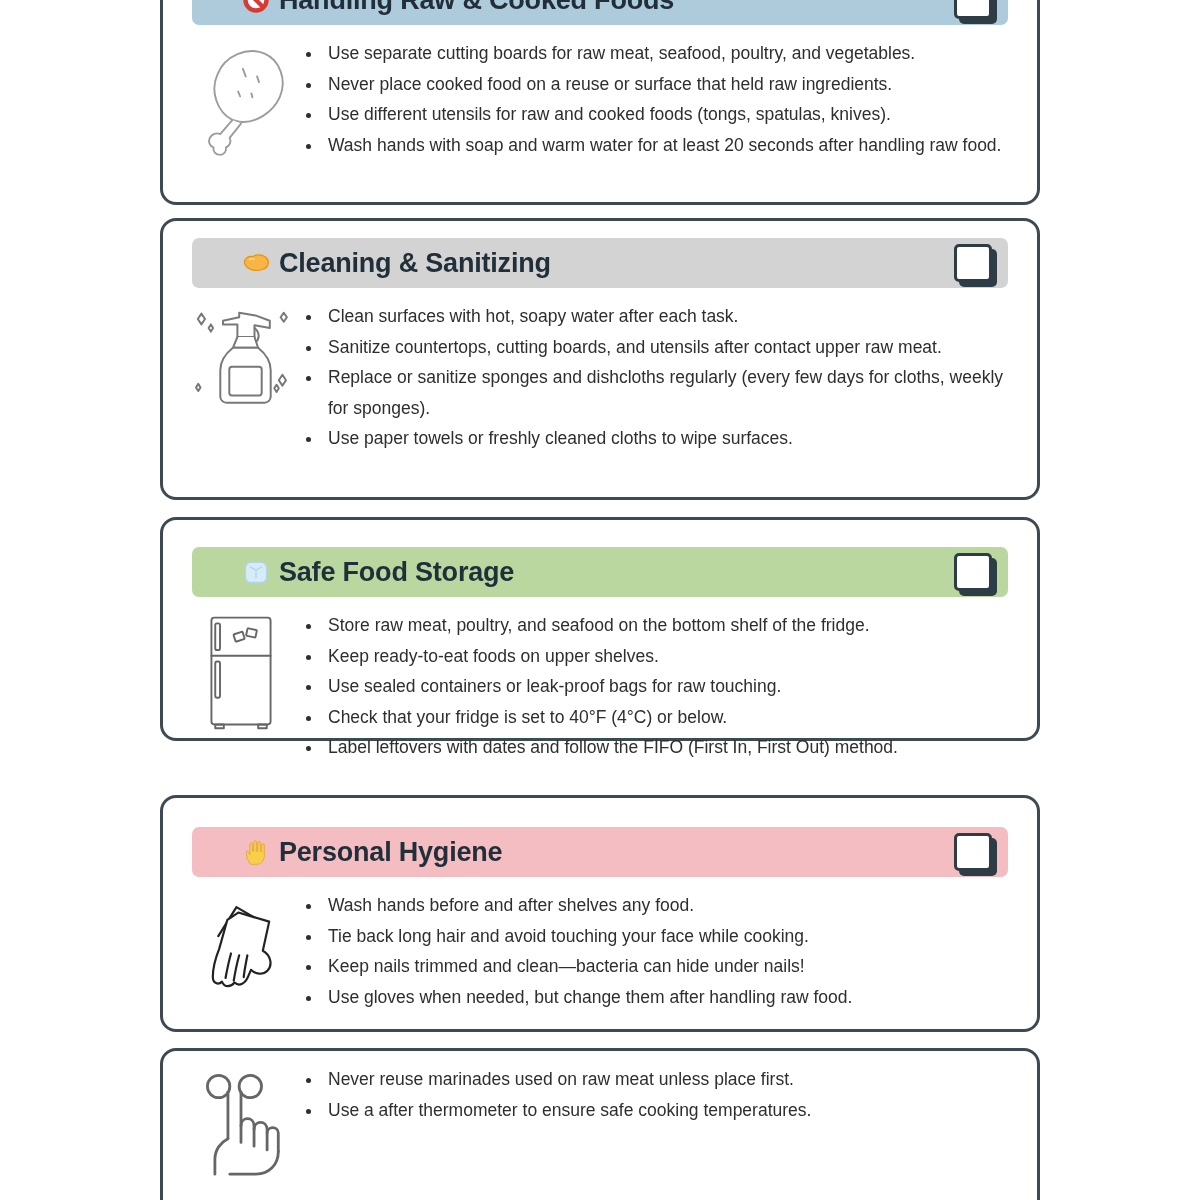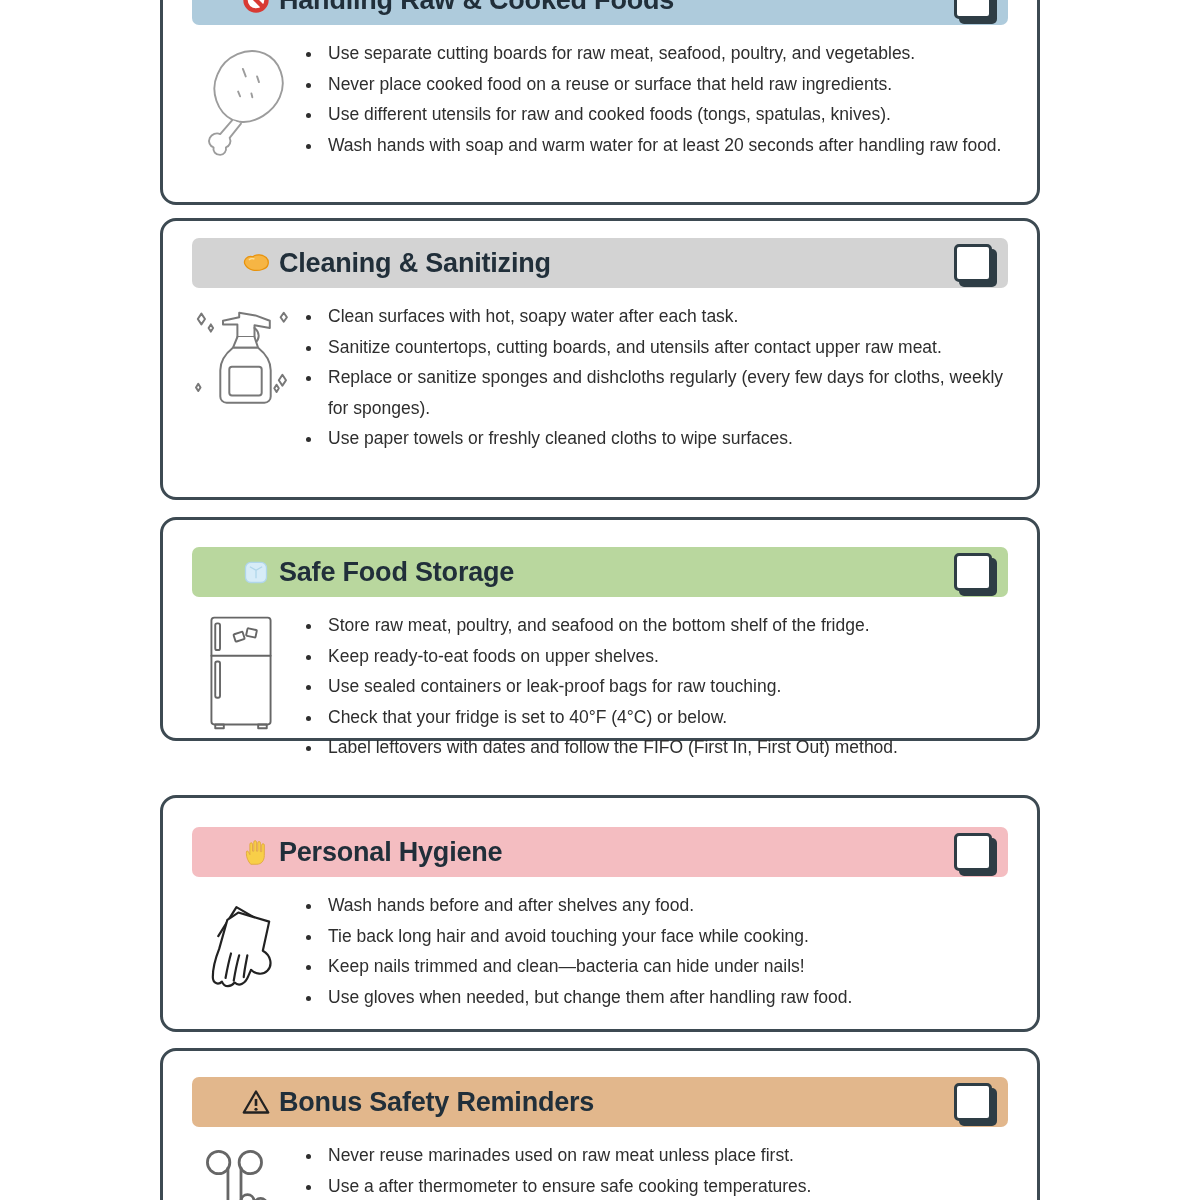--- a/index.html
+++ b/index.html
@@ -204,31 +204,20 @@
     <ul class="bullets">
         <li>Wash hands before and after shelves any food.</li>
         <li>Tie back long hair and avoid touching your face while cooking.</li>
         <li>Keep nails trimmed and clean—bacteria can hide under nails!</li>
         <li>Use gloves when needed, but change them after handling raw food.</li>
       </ul>
   </div>
 </section>
 
 <section class="card" style="top:1048px;height:300px;">
-  <div class="card-header" style="margin-top: 26px; background-color: rgb(226, 183, 140);">
-    <span class="header-emoji">
-      <svg viewBox="0 0 32 32">
-          <path d="M16,4 L30,28 L2,28 Z" fill="none" stroke="#222222" stroke-width="2.6" stroke-linejoin="round"></path>
-          <line x1="16" y1="12.5" x2="16" y2="20.5" stroke="#222222" stroke-width="3"></line>
-          <circle cx="16" cy="24.3" r="1.8" fill="#222222"></circle>
-        </svg>
-    </span>
-    <span class="card-title">Bonus Safety Reminders</span>
-    <span class="checkbox"></span>
-  </div>
   <div class="card-content">
     <div class="icon-col" style="padding-top:2px;">
       <svg width="112" height="110" viewBox="0 0 120 118" fill="none" stroke="#666666" stroke-width="3" stroke-linecap="round" stroke-linejoin="round">
         <circle cx="36" cy="22" r="12" fill="#ffffff"></circle>
         <circle cx="70" cy="22" r="12" fill="#ffffff"></circle>
         <path d="M46,28 L46,78 M60,28 L60,82"></path>
         <path d="M60,64 C60,54 74,54 74,64 L74,86"></path>
         <path d="M74,68 C74,58 88,58 88,68 L88,90"></path>
         <path d="M88,72 C88,64 100,64 100,72 L100,92"></path>
         <path d="M46,78 C38,82 32,90 32,100 L32,116"></path>

